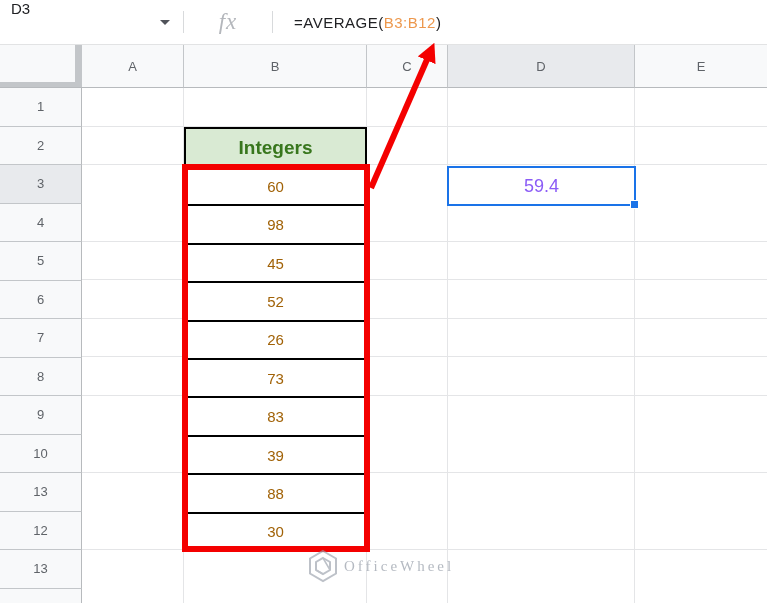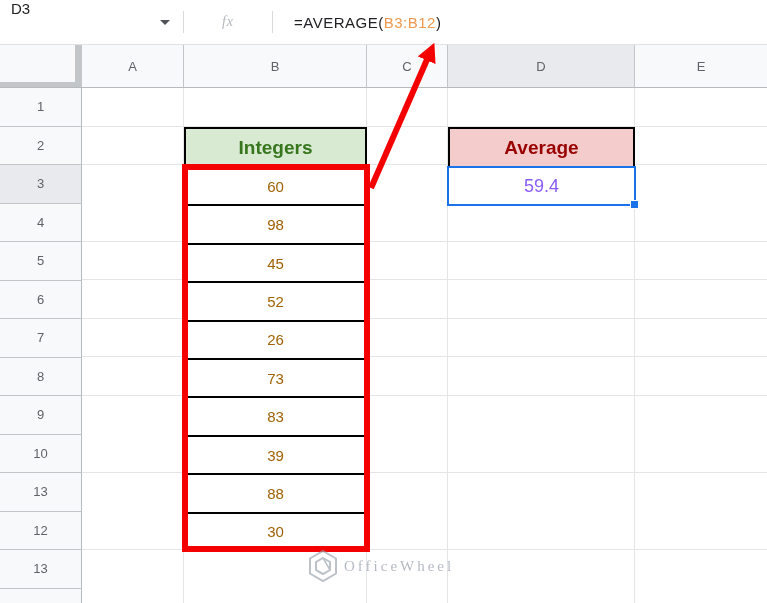--- a/index.html
+++ b/index.html
@@ -23,21 +23,21 @@
   .nb-arrow {
     position:absolute; left:160px; top:20px;
     width:0; height:0;
     border-left:5px solid transparent; border-right:5px solid transparent;
     border-top:5px solid #50535a;
   }
   .vsep { width:1px; height:22px; background:#d8dadc; }
   .fx {
     width:88px; text-align:center;
     font-family:"Liberation Serif", serif; font-style:italic;
-    font-size:14px; color:#b4b7bc; letter-spacing:1px;
+    font-size:23px; color:#b4b7bc; letter-spacing:1px;
   }
   .formula {
     flex:1; padding-left:21px; font-size:15px; color:#202124;
     white-space:pre; letter-spacing:0.5px;
   }
   .formula .range { color:var(--range-ref-orange,#ed984d); }
 
   
   .corner {
     position:absolute; left:0; top:45px; width:82px; height:43px;
@@ -191,21 +191,20 @@
       <div class="cell">52</div>
       <div class="cell">26</div>
       <div class="cell">73</div>
       <div class="cell">83</div>
       <div class="cell">39</div>
       <div class="cell">88</div>
       <div class="cell">30</div>
     </div>
   <div class="red-frame"></div>
 
-  <div class="d2-header">Average</div>
   <div class="d3-sel">
     <span>59.4</span>
     <div class="fill-handle"></div>
   </div>
 
   <svg class="arrow-svg" width="767" height="603">
     <defs>
       <marker id="ah" viewBox="0 0 10 10" refX="3" refY="5" markerWidth="3.2" markerHeight="3.2" orient="auto">
         <path d="M0,0 L10,5 L0,10 z" fill="#f40000"></path>
       </marker>

